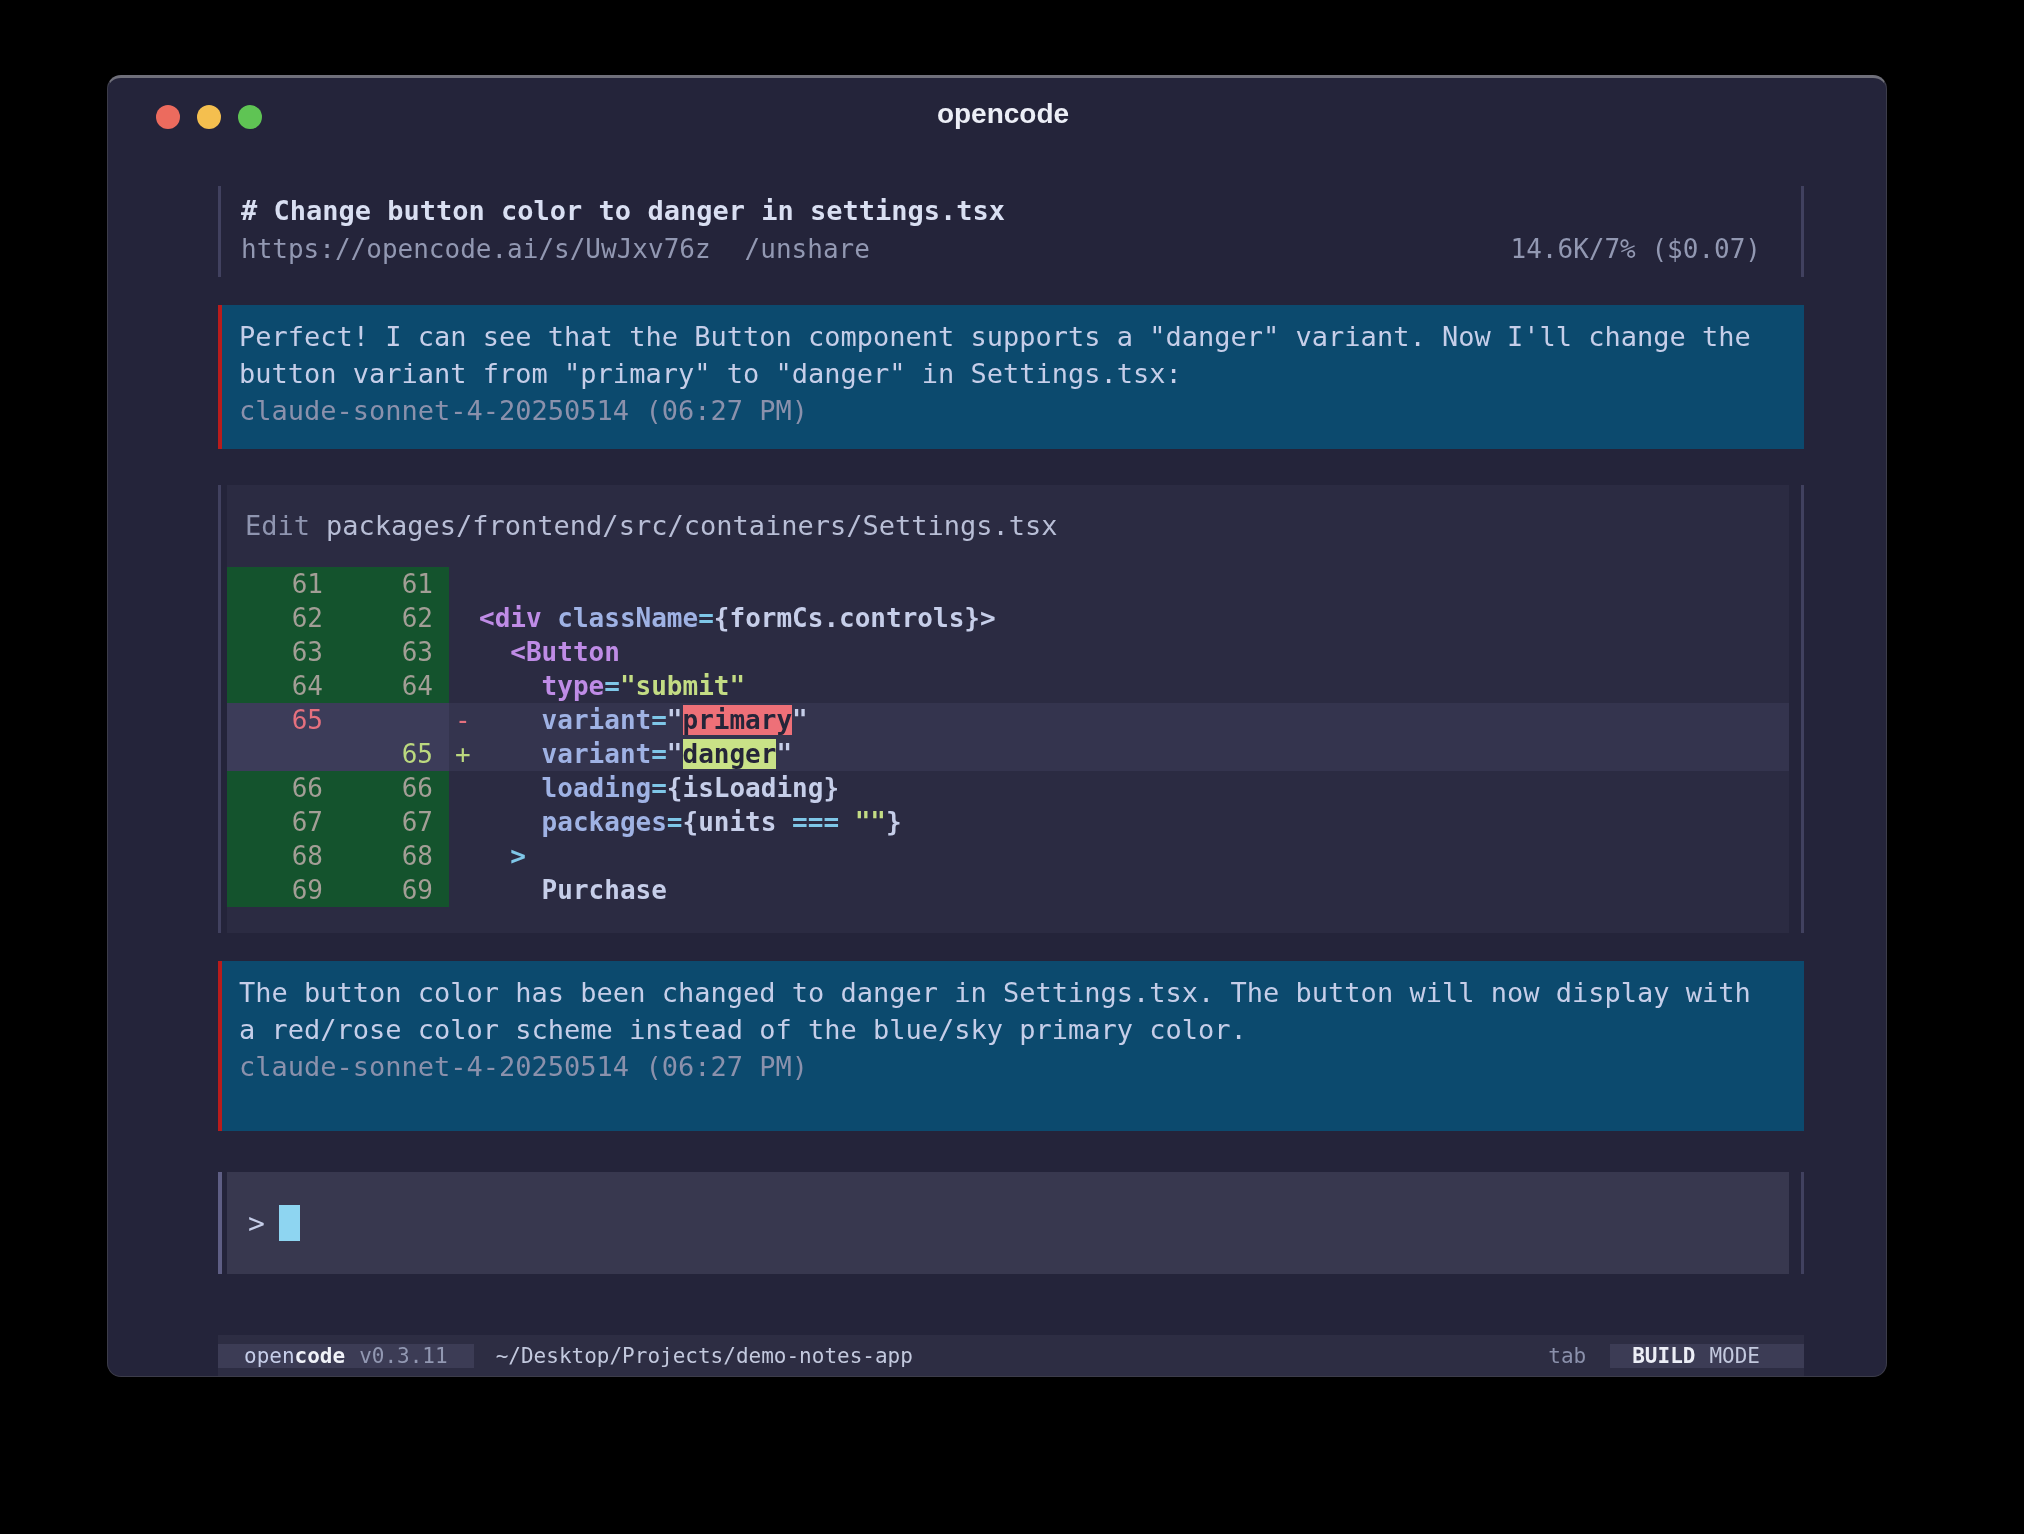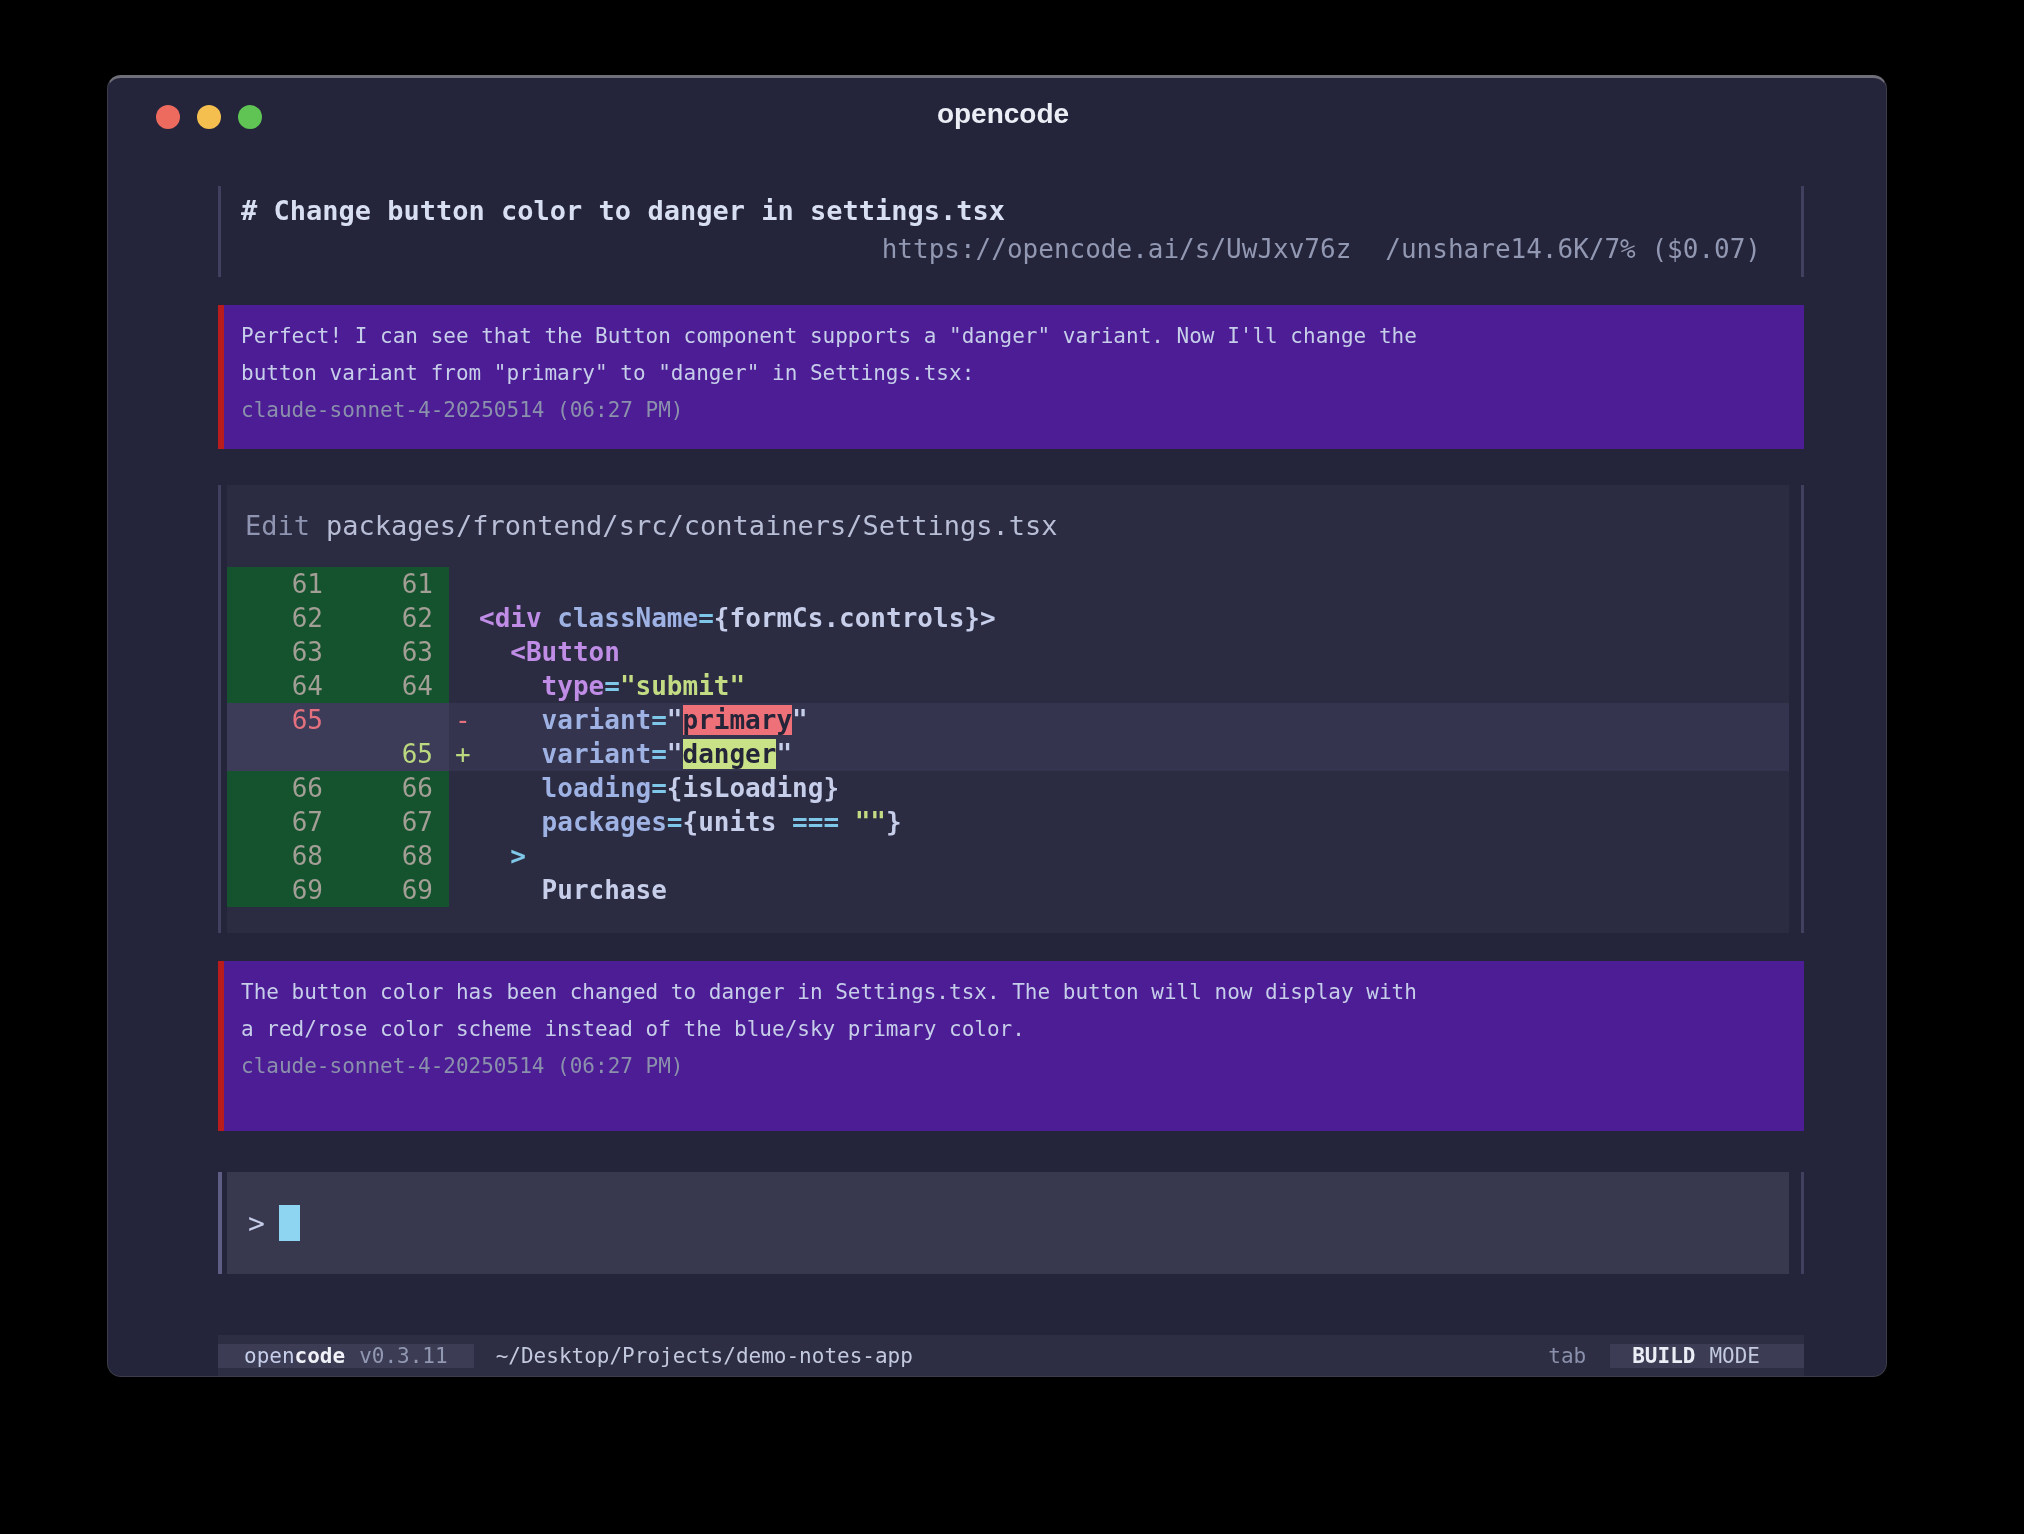--- a/index.html
+++ b/index.html
@@ -27,27 +27,27 @@
     font-size:28px; color:#eceef6;
   }
   
   .content { flex:1 1 auto; padding:40px 82px 0 98px; display:flex; flex-direction:column; }
   
   .share-header {
     border-left:3px solid #41415f; border-right:3px solid #41415f;
     padding:5px 40px 10px 20px;
   }
   .share-title { font-size:27px; font-weight:bold; color:#d9dff2; line-height:40px; }
-  .share-row { display:flex; justify-content:flex-end; font-size:26px; line-height:36px; color:#9298b2; }
+  .share-row { display:flex; justify-content:space-between; font-size:26px; line-height:36px; color:#9298b2; }
   .share-url-wrap { display:flex; }
   .share-unshare { margin-left:34px; }
   
   .msg {
-    margin-top:28px; background:#4c1d95; border-left:6px solid #b91c1c;
-    padding:13px 30px 20px 17px; font-size:21px; line-height:37px; color:#c6cee9;
+    margin-top:28px; background:#0c4a6e; border-left:4px solid #b91c1c;
+    padding:13px 30px 20px 17px; font-size:27px; line-height:37px; color:#c6cee9;
   }
   .msg.pad-lg { padding-bottom:46px; }
   .msg .meta { color:#8b91ac; }
   .msg .line { white-space:pre-wrap; }
   
   .edit-wrap {
     margin-top:36px; border-left:3px solid #41415f; border-right:3px solid #41415f;
     padding:0 12px 0 6px;
   }
   .edit-block { background:#2b2b42; padding:24px 0 26px; }

